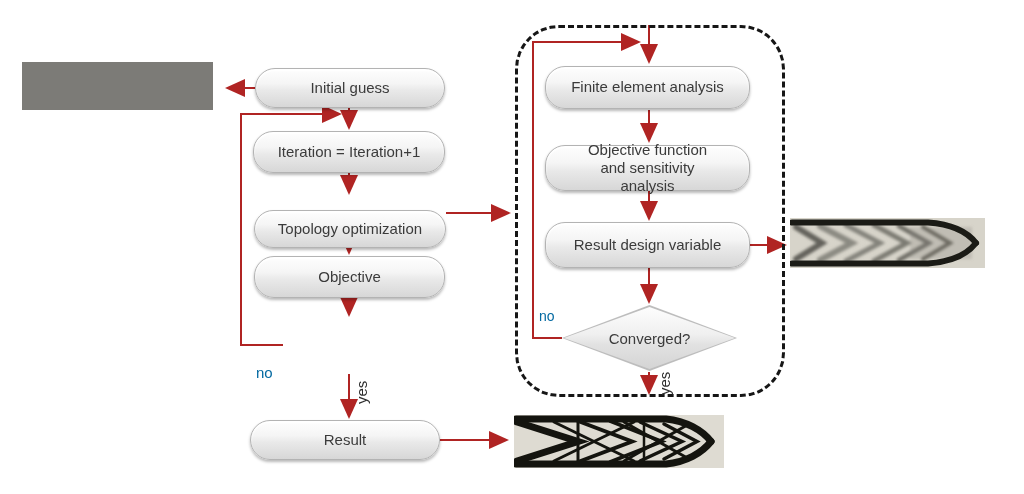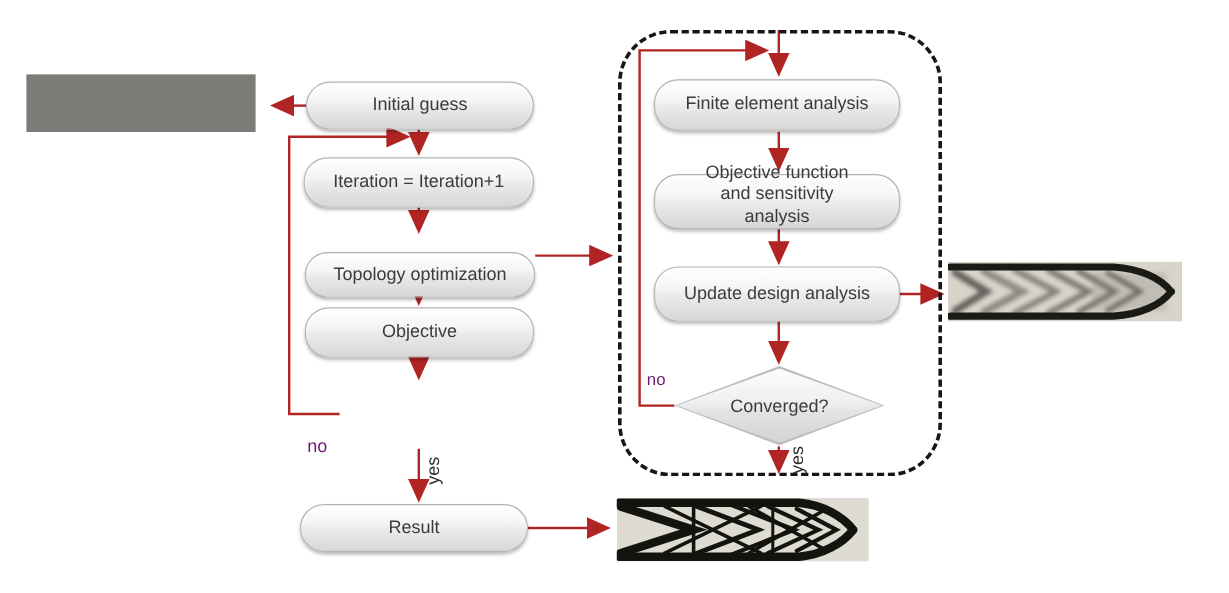--- a/index.html
+++ b/index.html
@@ -25,21 +25,21 @@
   .diamond .dm-fill{
     position:absolute;inset:2px;
     background:linear-gradient(180deg,#fdfdfd 0%,#efefef 45%,#e2e2e2 60%,#d4d4d4 100%);
     clip-path:polygon(50% 0,100% 50%,50% 100%,0 50%);
   }
   .diamond .dm-label{
     position:absolute;inset:0;display:flex;align-items:center;justify-content:center;
     font-size:15px;color:#3b3b3b;
   }
   .eta{font-family:"DejaVu Serif",serif;font-style:italic;font-size:16px;}
-  .edge-label{position:absolute;font-size:15px;color:#701a75;}
+  .edge-label{position:absolute;font-size:15px;color:#0369a1;}
   .vlabel{position:absolute;font-size:15px;color:#2e2e2e;transform:rotate(-90deg);transform-origin:0 0;white-space:nowrap;}
   #dashed-box{
     position:absolute;left:515px;top:25px;width:270px;height:372px;box-sizing:border-box;
     border:3px dashed #161616;border-radius:44px;background:transparent;
   }
   #design-domain{position:absolute;left:22px;top:62px;width:191px;height:48px;background:#7c7b77;}
   .topo-img{position:absolute;}
 </style>
 </head>
 <body>
@@ -94,26 +94,26 @@
 
 
   <div class="pbox" style="left:545px;top:66px;width:205px;height:43px;">
     <span>Finite element analysis</span>
   </div>
 
   <div class="pbox" style="left:250px;top:420px;width:190px;height:40px;">
     <span>Result</span>
   </div>
 
-  <div class="pbox" style="left:545px;top:145px;width:205px;height:46px;padding:0 28px;align-items:flex-end;">
+  <div class="pbox" style="left:545px;top:145px;width:205px;height:46px;padding:0 28px;">
     <span>Objective function and sensitivity analysis</span>
   </div>
 
   <div class="pbox" style="left:545px;top:222px;width:205px;height:46px;">
-    <span>Update design analysis</span>
+    <span>Result design variable</span>
   </div>
 
   <div class="diamond" style="left:562px;top:305px;width:175px;height:66px;">
     <div class="dm-edge"></div>
     <div class="dm-fill"></div>
     <div class="dm-label" style="font-size:15px;">
       <span>Converged?</span>
     </div>
   </div>
 

